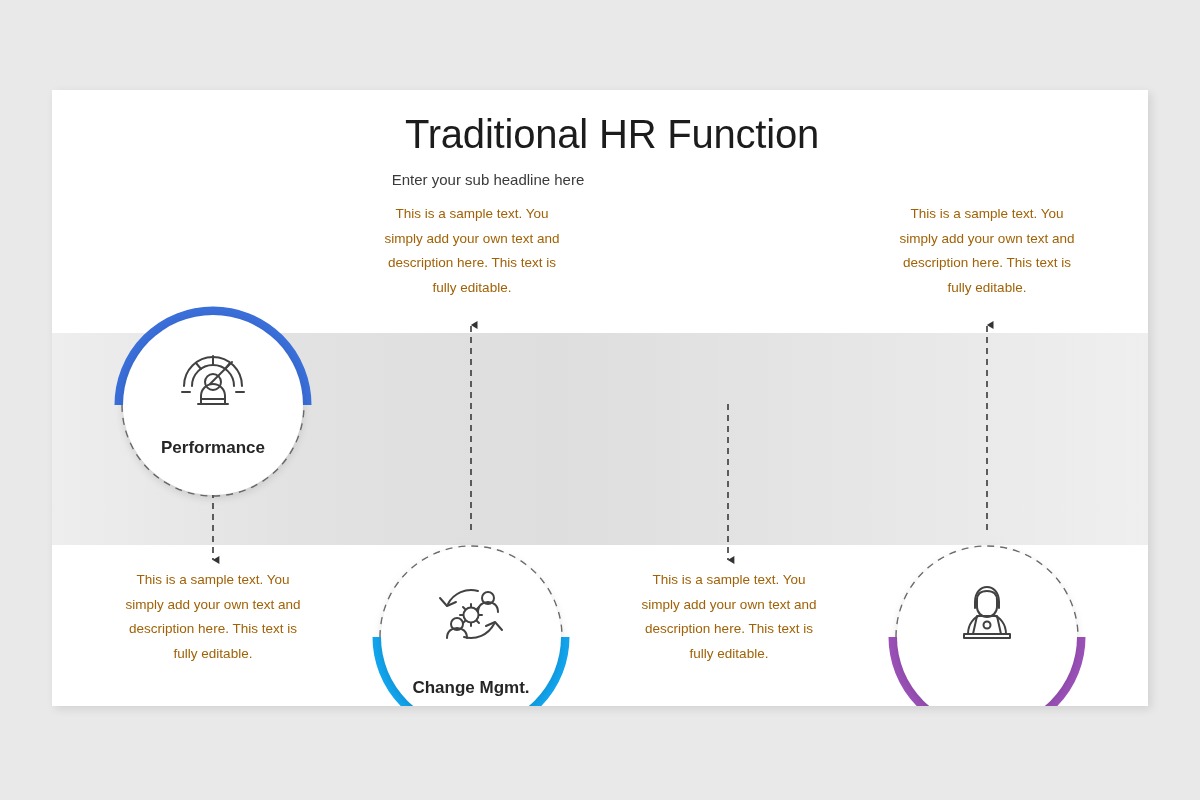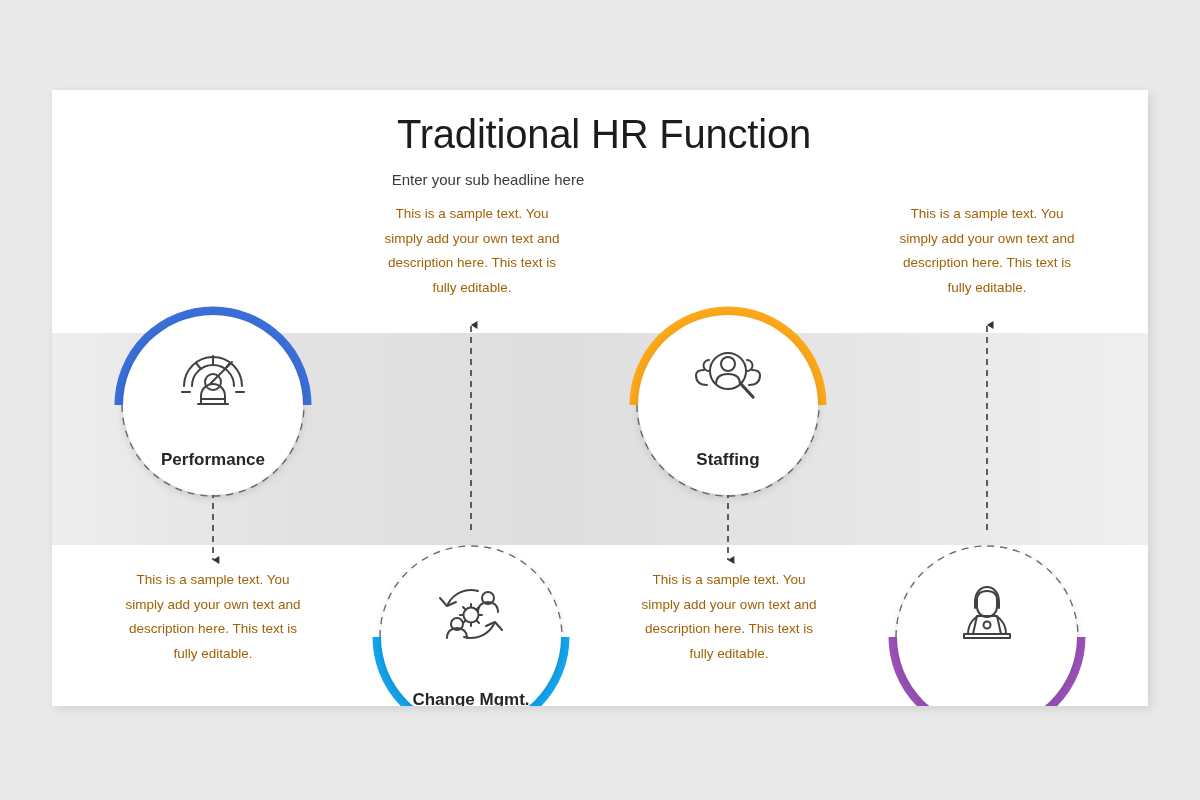--- a/index.html
+++ b/index.html
@@ -37,21 +37,21 @@
     position: absolute;
     left: 0;
     width: 1096px;
     background: linear-gradient(90deg,#eeeeee 0%, #e2e2e2 22%, #dedede 46%, #e5e5e5 70%, #efefef 100%);
   }
   .band-mid { top: 243px; height: 212px; }
 
   
   .title {
     position: absolute;
-    left: 4px; top: 22px;
+    left: 12px; top: 22px;
     width: 1096px;
     text-align: center;
     font-size: 40px;
     font-weight: 400;
     color: #1c1c1c;
     letter-spacing: -0.2px;
   }
   .subtitle {
     position: absolute;
     left: 0; top: 81px;
@@ -93,21 +93,20 @@
   .node .icon svg { width: 100%; height: 100%; display: block; }
   .node .caption {
     position: absolute;
     left: 0;
     top: 140px;
     width: 214px;
     text-align: center;
     font-size: 17px;
     font-weight: bold;
     color: #262626;
-    margin-top: 12px;
   }
   .node.bottom .icon { top: 52px; }
   .node.bottom .caption { top: 148px; }
 
   
   .desc {
     position: absolute;
     width: 190px;
     font-size: 13.5px;
     line-height: 24.6px;
@@ -196,44 +195,20 @@
                    M29,25 L31,27 M43,39 L45,41 M45,25 L43,27 M31,39 L29,41"></path>
           <circle cx="23" cy="42" r="6"></circle>
           <path d="M13,56 C13,49 18,46 23,46 C28,46 33,49 33,56"></path>
           <circle cx="54" cy="16" r="6"></circle>
           <path d="M44,30 C44,23 49,20 54,20 C59,20 64,23 64,30"></path>
         </svg>
       </div>
       <div class="caption">Change Mgmt.</div>
     </div>
 
-    <div class="node top" style="left:569px; top:208px;">
-      <svg class="ring-svg" viewBox="0 0 214 214">
-        <path d="M 16,107 A 91,91 0 0 0 198,107" fill="none" stroke="#6f6f6f" stroke-width="1.4" stroke-dasharray="7,6"></path>
-        <path d="M 16,107 A 91,91 0 0 1 198,107" fill="none" stroke="#fba81c" stroke-width="15" stroke-linecap="butt"></path>
-      </svg>
-      <div class="disc"></div>
-      <div class="icon">
-        <svg viewBox="0 0 74 64" fill="none" stroke="#414141" stroke-width="2" stroke-linecap="round" stroke-linejoin="round">
-
-          <path d="M18,18 A5.5,5.5 0 1 0 18,29"></path>
-          <path d="M16,43 C7,43 5,38 5,33 C5,30 8,28 13,28"></path>
-
-          <path d="M56,18 A5.5,5.5 0 1 1 56,29"></path>
-          <path d="M58,43 C67,43 69,38 69,33 C69,30 66,28 61,28"></path>
-
-          <circle cx="37" cy="22" r="7"></circle>
-          <path d="M25,42 C25,35 30,32 37,32 C44,32 49,35 49,42"></path>
-
-          <circle cx="37" cy="29" r="18"></circle>
-          <path d="M50,42 L62,55" stroke-width="3.2"></path>
-        </svg>
-      </div>
-      <div class="caption">Staffing</div>
-    </div>
 
     <div class="node bottom" style="left:828px; top:440px;">
       <svg class="ring-svg" viewBox="0 0 214 214">
         <path d="M 16,107 A 91,91 0 0 1 198,107" fill="none" stroke="#6f6f6f" stroke-width="1.4" stroke-dasharray="7,6"></path>
         <path d="M 16,107 A 91,91 0 0 0 198,107" fill="none" stroke="#9b51b8" stroke-width="15" stroke-linecap="butt"></path>
       </svg>
       <div class="disc"></div>
       <div class="icon">
         <svg viewBox="0 0 74 64" fill="none" stroke="#414141" stroke-width="2" stroke-linecap="round" stroke-linejoin="round">
 

